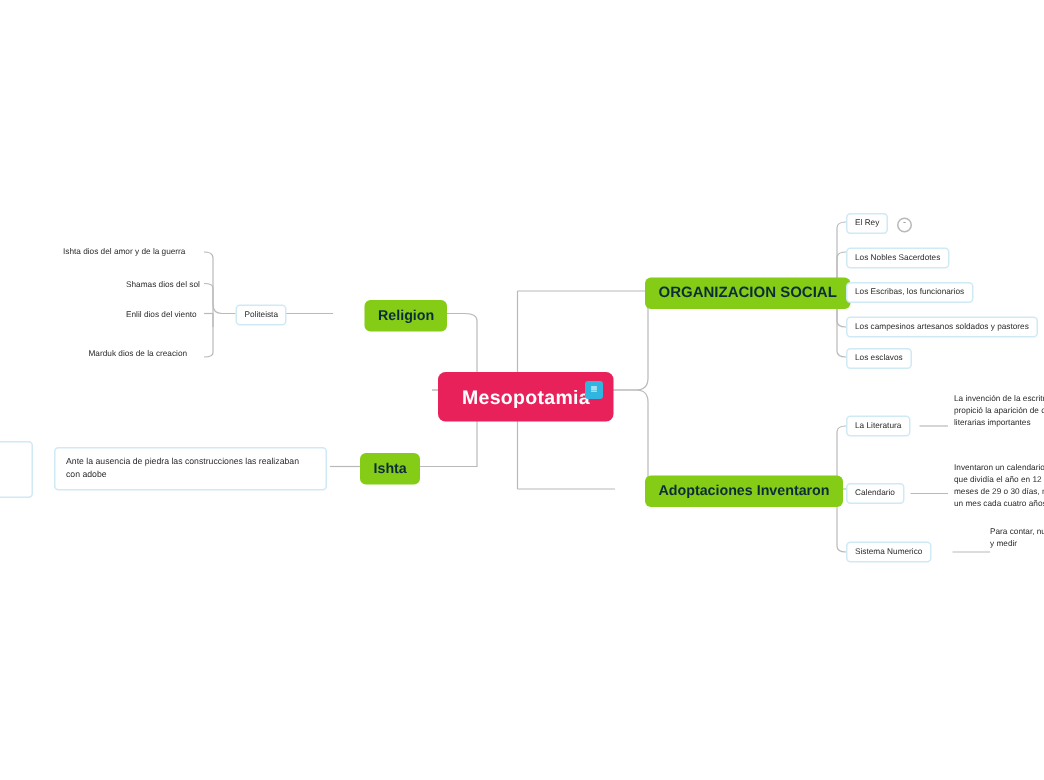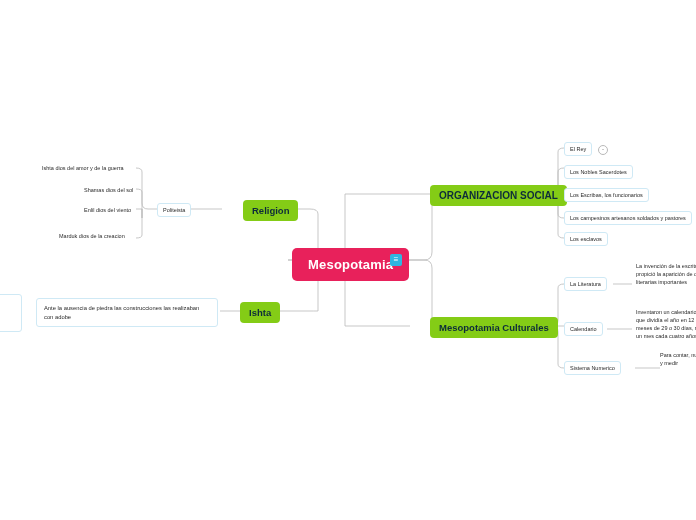--- a/index.html
+++ b/index.html
@@ -176,21 +176,21 @@
 
   <div class="node lvl3" style="left:564px; top:211px;">
     <span>Los campesinos artesanos soldados y pastores</span>
   </div>
 
   <div class="node lvl3" style="left:564px; top:232px;">
     <span>Los esclavos</span>
   </div>
 
   <div class="node lvl1" style="left:430px; top:317px;">
-    <span>Mesopotamia Culturales</span>
+    <span>Adoptaciones Inventaron</span>
   </div>
 
   <div class="node lvl3" style="left:564px; top:277px;">
     <span>La Literatura</span>
   </div>
   <div class="node plain wrap-text" style="left:634px; top:262px; width:80px;">
     <span>La invención de la escritura propició la aparición de obras literarias importantes</span>
   </div>
 
   <div class="node lvl3" style="left:564px; top:322px;">

